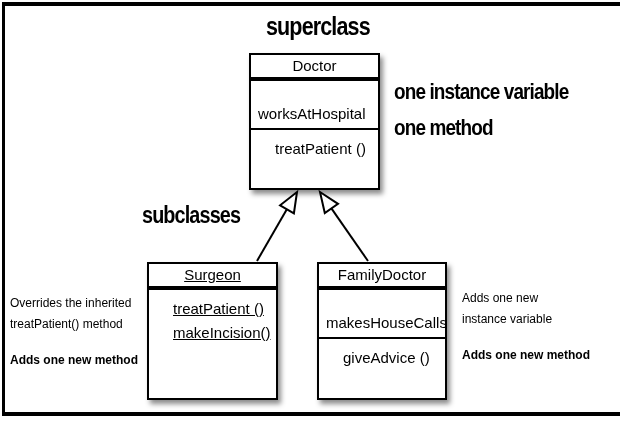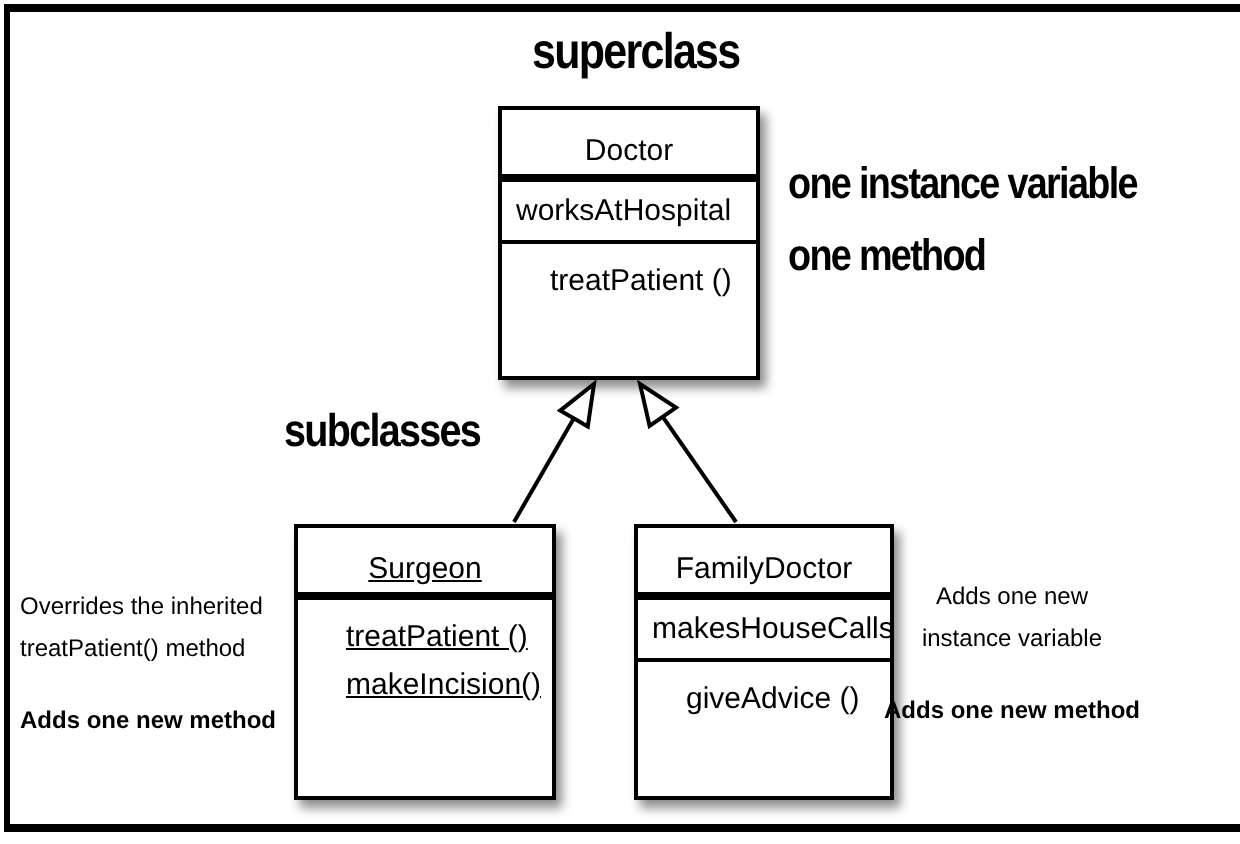--- a/index.html
+++ b/index.html
@@ -45,26 +45,26 @@
     border: 2px solid #000;
     box-shadow: 3px 4px 5px rgba(0,0,0,0.45);
     box-sizing: border-box;
     display: flex;
     flex-direction: column;
     font-size: 15px;
     color: #000;
   }
   .uml-title {
     text-align: center;
-    padding: 12px 2px 3px 2px;
+    padding: 2px 2px 3px 2px;
     border-bottom: 4px solid #000;
     flex: 0 0 auto;
   }
   .uml-attrs {
-    padding: 6px 6px 6px 7px;
+    padding: 24px 6px 6px 7px;
     border-bottom: 2px solid #000;
     flex: 0 0 auto;
   }
   .uml-methods {
     padding: 10px 6px 6px 24px;
     flex: 1 1 auto;
   }
   .uml-methods .m2 { margin-top: 7px; }
 
   .box-doctor  { left: 249px; top: 53px;  width: 131px; height: 137px; }
@@ -73,21 +73,21 @@
 
   
   .note {
     position: absolute;
     font-size: 12px;
     line-height: 21px;
     color: #000;
     white-space: nowrap;
   }
   .note-surgeon { left: 10px;  top: 293px; }
-  .note-family  { left: 442px; top: 288px; text-align: center; }
+  .note-family  { left: 462px; top: 288px; }
   .note .gap { margin-top: 15px; font-weight: bold; }
 
   .arrows {
     position: absolute; left: 0; top: 0;
     width: 620px; height: 422px;
     pointer-events: none;
   }
 </style>
 </head>
 <body>

